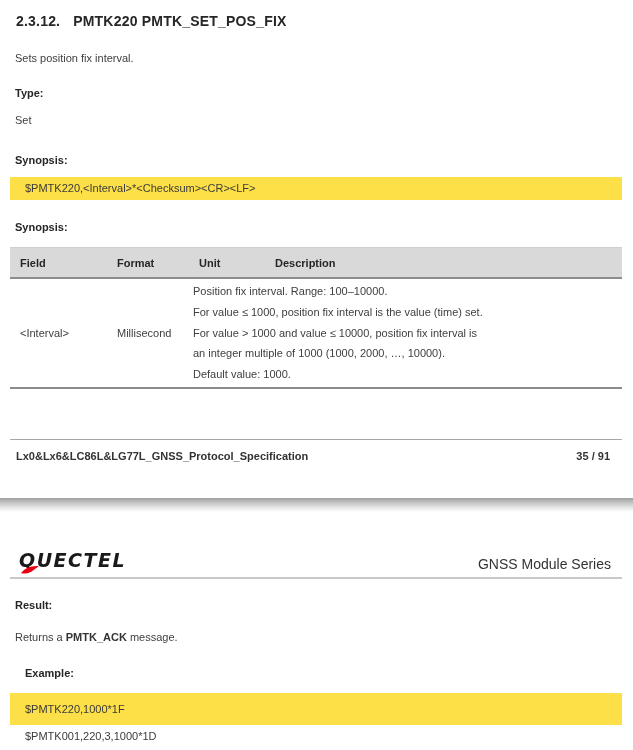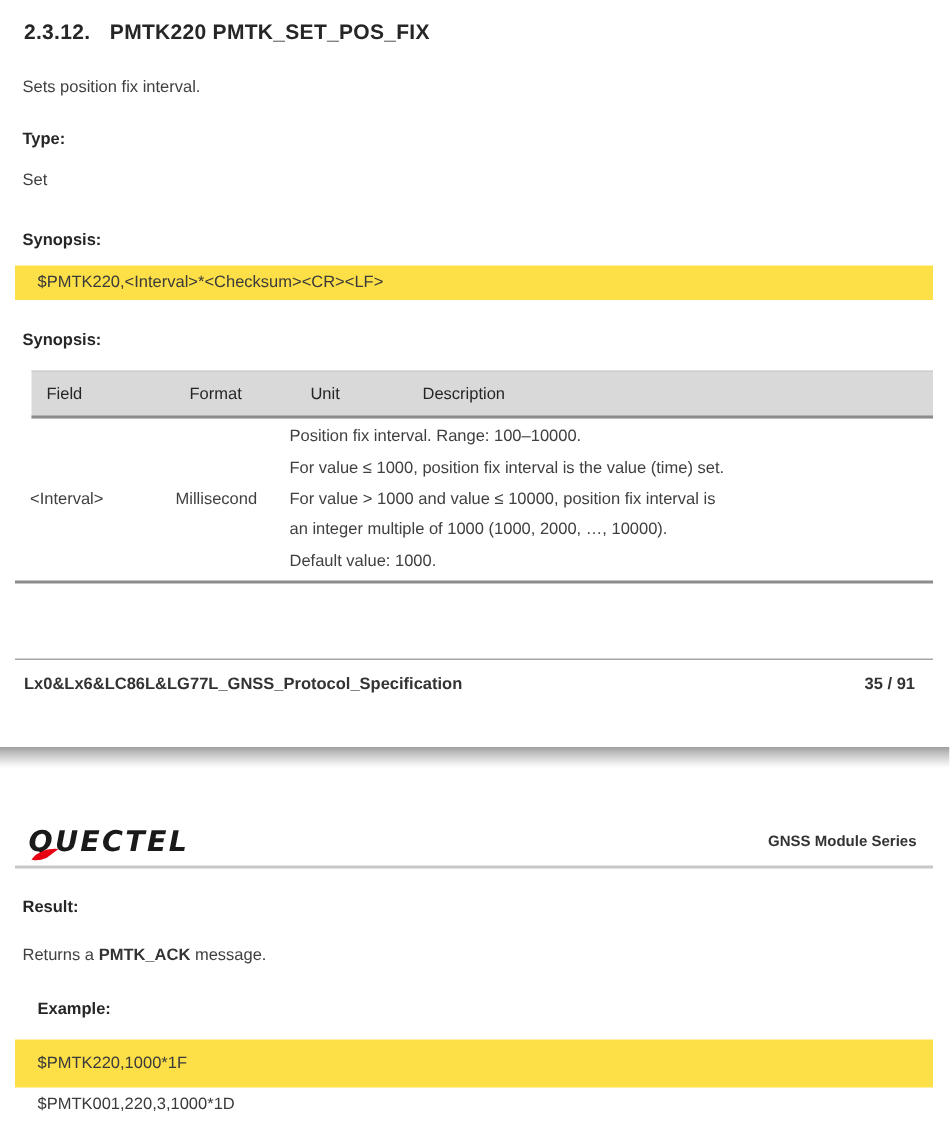--- a/index.html
+++ b/index.html
@@ -31,21 +31,21 @@
   .example-block { top: 693px; height: 32px; padding-top: 3px; }
   .example-block .code-line { line-height: 27px; white-space: nowrap; }
 
   
   .tbl { top: 247px; left: 10px; width: 612px; font-size: 11px; }
   .tbl-head {
     display: flex; align-items: center;
     height: 29px; background: #d9d9d9;
     border-top: 1px solid #cfcfcf;
     border-bottom: 2px solid #8c8c8c;
-    font-weight: normal; color: #262626; margin-left: 11px;
+    font-weight: bold; color: #262626;
   }
   .tbl-row {
     display: flex;
     border-bottom: 2px solid #8c8c8c;
     min-height: 104px;
   }
   .c1, .c2, .c3, .c4 { box-sizing: border-box; padding-left: 10px; }
   .c1 { width: 97px; }
   .c2 { width: 82px; }
   .c3 { width: 76px; }
@@ -57,21 +57,21 @@
   .footer-rule { top: 439px; left: 10px; width: 612px; height: 1px; background: #a6a6a6; }
   .footer-title { top: 450px; left: 16px; font-size: 11px; font-weight: bold; color: #333333; }
   .footer-page { top: 450px; right: 23px; font-size: 11px; font-weight: bold; color: #333333; }
 
   .page-band {
     top: 498px; left: 0; width: 633px; height: 14px;
     background: linear-gradient(180deg, #9f9f9f 0%, #c6c6c6 35%, #ececec 75%, #ffffff 100%);
   }
 
   .logo { top: 547px; left: 18px; }
-  .header-right { top: 556px; right: 22px; font-size: 10px; font-weight: bold; color: #333333; }
+  .header-right { top: 556px; right: 22px; font-size: 14px; font-weight: normal; color: #333333; }
   .header-rule { top: 577px; left: 10px; width: 612px; height: 2px; background: #c8c8c8; }
 </style>
 </head>
 <body>
 
 <div class="abs h3" style="top:13px; left:16px;">
   <span class="num">2.3.12.</span><span>PMTK220 PMTK_SET_POS_FIX</span>
 </div>
 
 <div class="abs body-text" style="top:52px; left:15px;">Sets position fix interval.</div>

